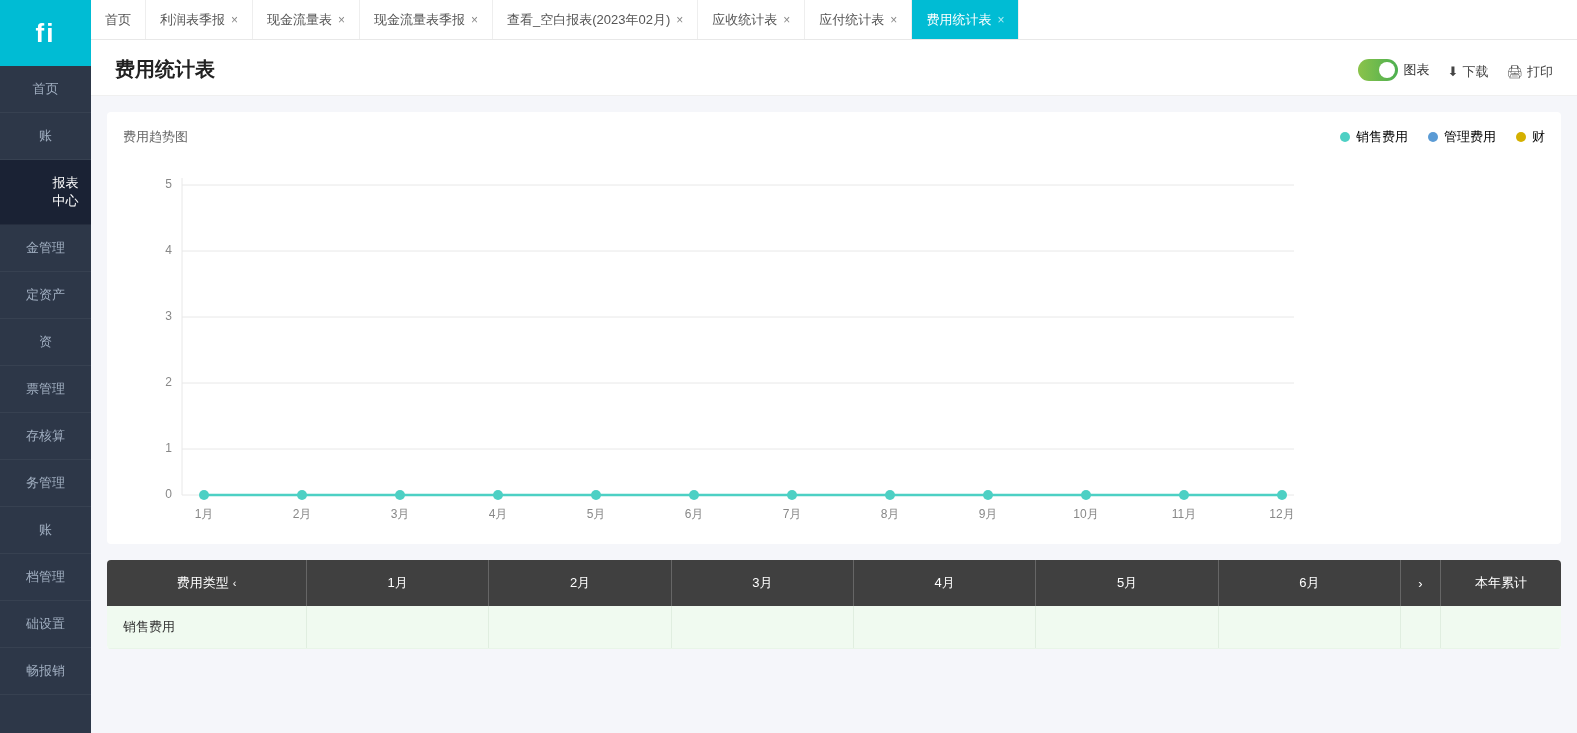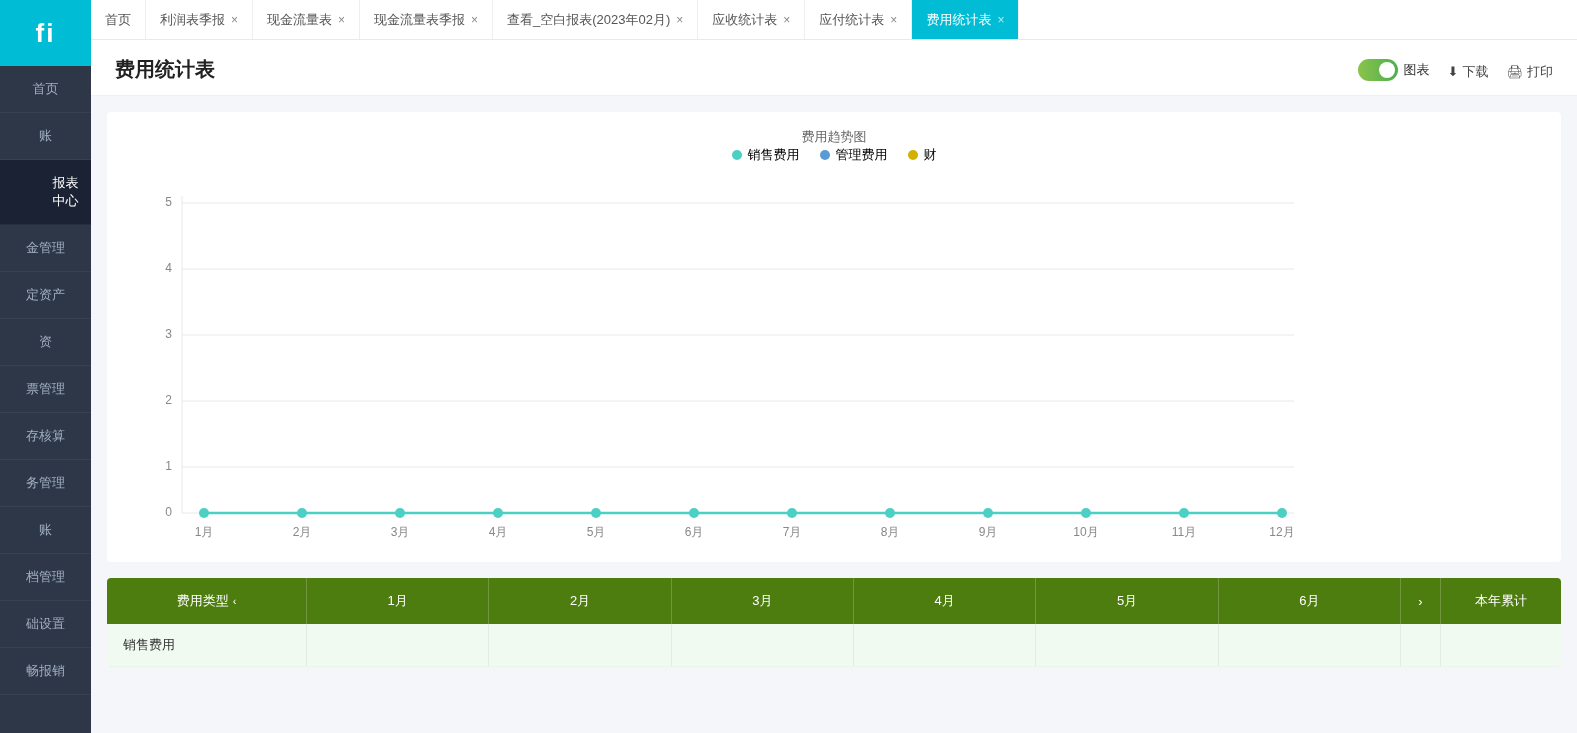--- a/index.html
+++ b/index.html
@@ -146,21 +146,20 @@
       background: #fff;
       border-radius: 4px;
       padding: 16px;
       flex-shrink: 0;
     }
     .chart-header {
       display: flex;
       align-items: center;
       justify-content: space-between;
       margin-bottom: 12px;
-      flex-direction: column;
     }
     .chart-title {
       font-size: 13px;
       color: #666;
     }
     .chart-legend {
       display: flex;
       align-items: center;
       gap: 20px;
       font-size: 13px;
@@ -185,21 +184,21 @@
     
     .table-section {
       background: #fff;
       border-radius: 4px;
       overflow: hidden;
       flex-shrink: 0;
     }
     .table-header-row {
       display: grid;
       grid-template-columns: 200px 1fr 1fr 1fr 1fr 1fr 1fr 40px 120px;
-      background: #4d7c0f;
+      background: #404040;
       color: white;
       font-size: 13px;
     }
     .th {
       padding: 14px 12px;
       text-align: center;
       font-weight: 500;
       border-right: 1px solid rgba(255,255,255,0.2);
       display: flex;
       align-items: center;

